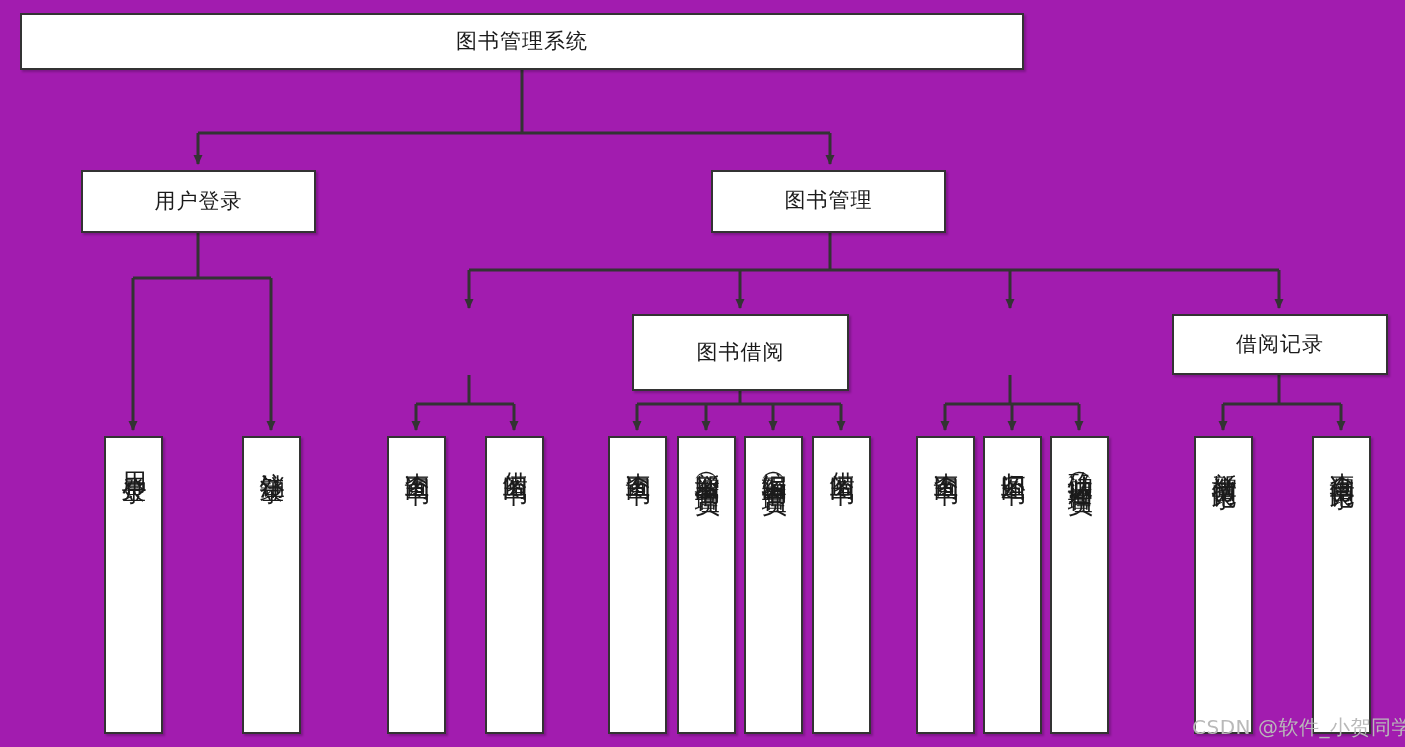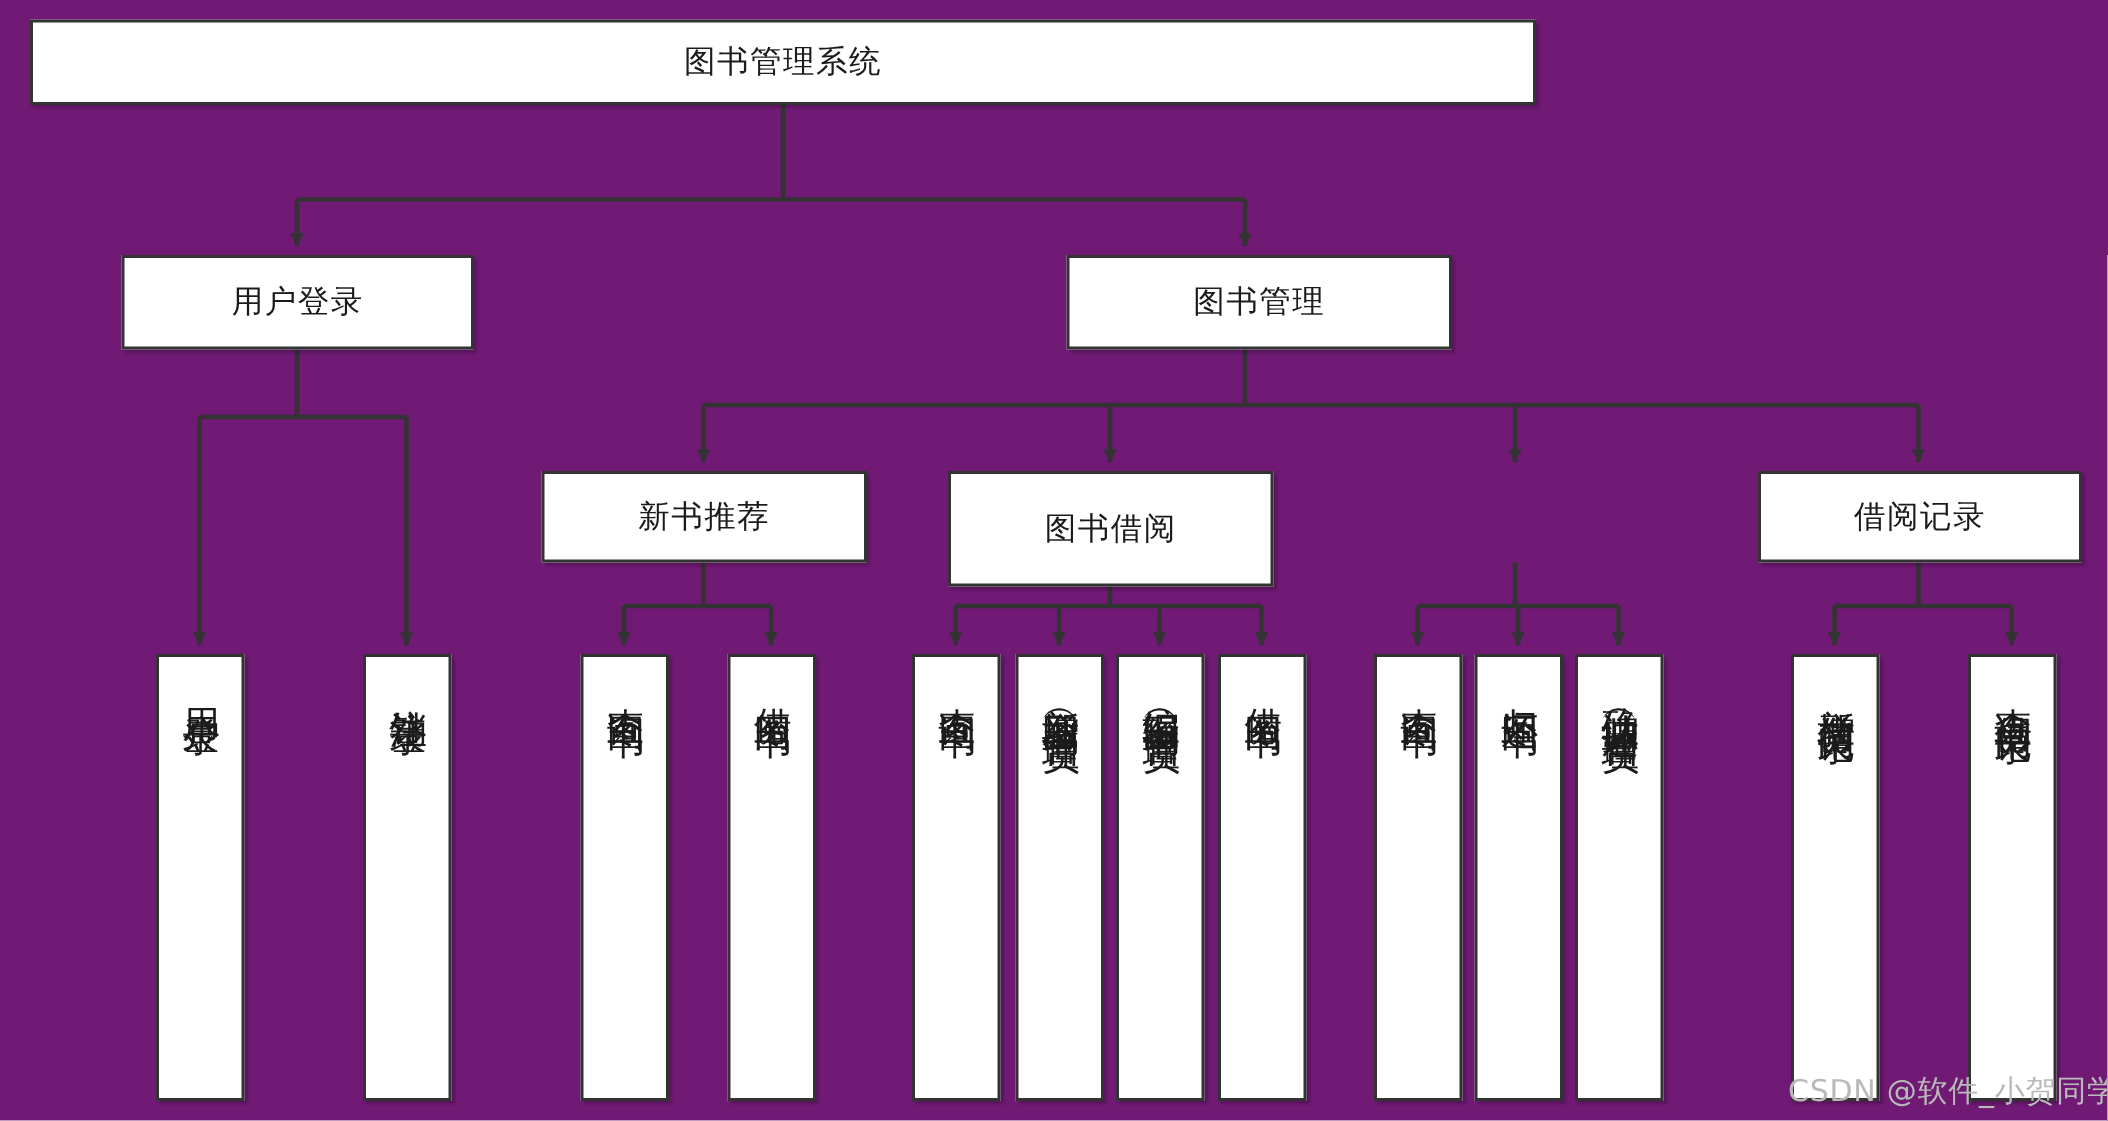--- a/index.html
+++ b/index.html
@@ -8,21 +8,21 @@
     padding: 0;
     background: #ffffff;
   }
   body {
     font-family: "DejaVu Sans", "Liberation Sans", sans-serif;
   }
   #canvas {
     position: relative;
     width: 1405px;
     height: 747px;
-    background: #701a75;
+    background: #a21caf;
     overflow: hidden;
   }
   svg#wires {
     position: absolute;
     left: 0;
     top: 0;
     width: 1405px;
     height: 747px;
     pointer-events: none;
   }
@@ -123,27 +123,24 @@
     </g>
   </svg>
 
   <div class="node horiz" style="left:20px; top:13px; width:1004px; height:57px;">
     <span class="label">图书管理系统</span>
   </div>
 
   <div class="node horiz" style="left:81px; top:170px; width:235px; height:63px;">
     <span class="label">用户登录</span>
   </div>
-  <div class="node horiz" style="left:711px; top:170px; width:257px; height:63px;">
+  <div class="node horiz" style="left:711px; top:170px; width:235px; height:63px;font-family:Liberation Mono, monospace;">
     <span class="label">图书管理</span>
   </div>
 
-  <div class="node horiz" style="left:361px; top:314px; width:217px; height:61px;">
-    <span class="label">新书推荐</span>
-  </div>
   <div class="node horiz" style="left:632px; top:314px; width:217px; height:77px;">
     <span class="label">图书借阅</span>
   </div>
   <div class="node horiz" style="left:1172px; top:314px; width:216px; height:61px;">
     <span class="label">借阅记录</span>
   </div>
 
   <div class="node vert" style="left:104px; top:436px; width:59px; height:298px;">
     <span class="label">用户登录</span>
   </div>

